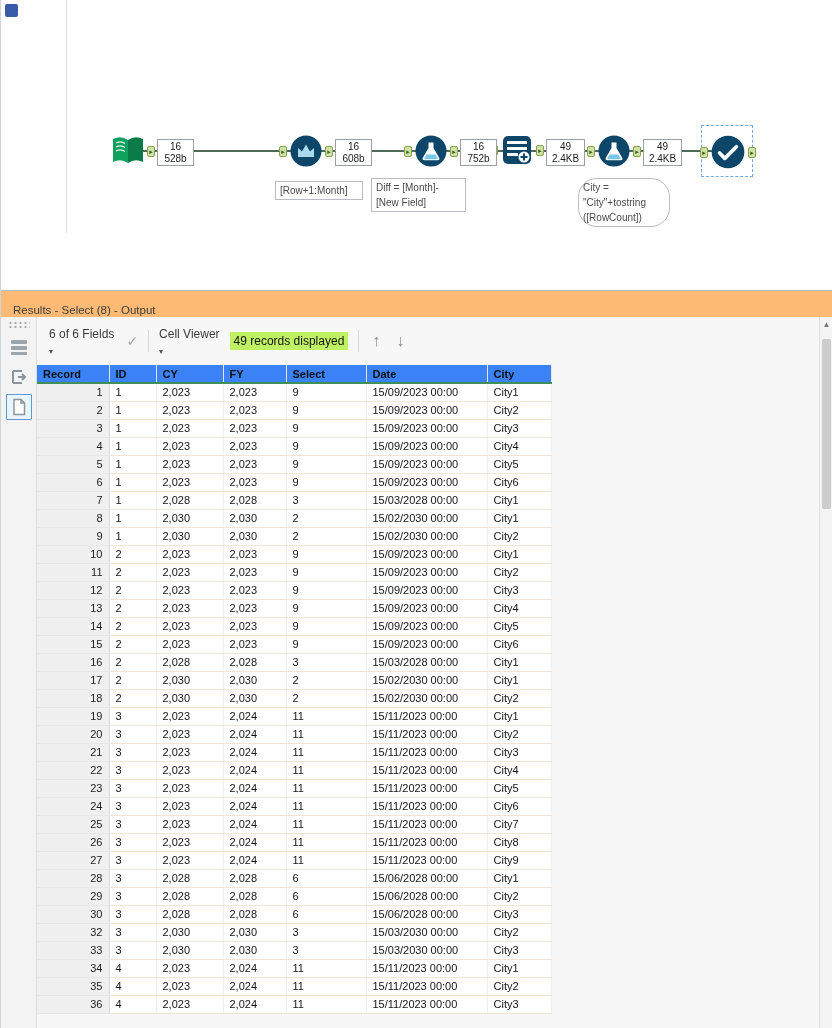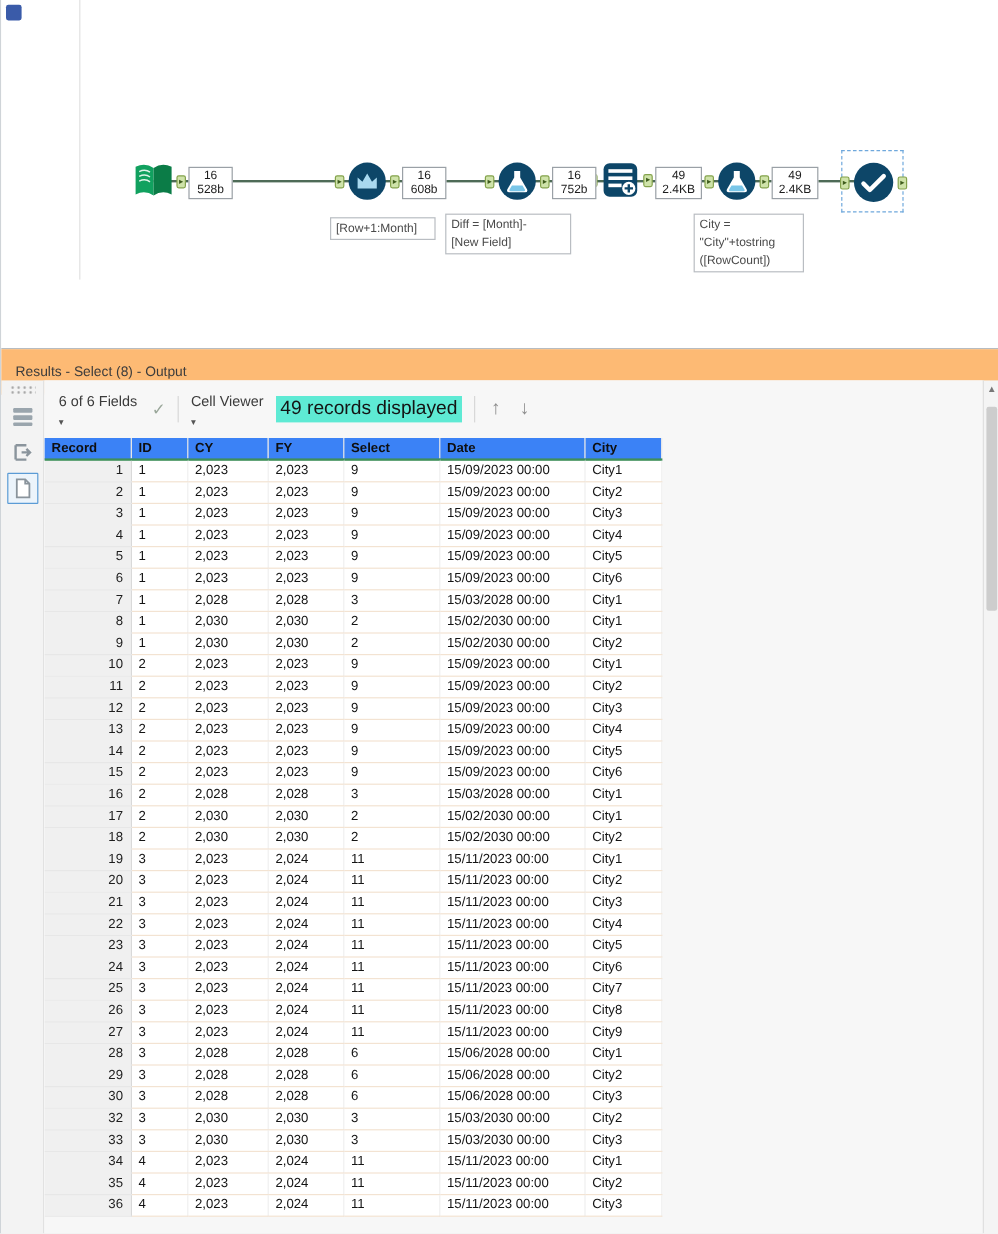--- a/index.html
+++ b/index.html
@@ -68,21 +68,21 @@
 
   .main { flex:1; display:flex; flex-direction:column; background:#f7f7f7; min-width:0; }
   .toolbar {
     height:48px; flex:none; display:flex; align-items:center; gap:10px;
     padding-left:12px; font-size:12px; color:#3a3a3a; background:#f7f7f7;
   }
   .dd { display:flex; align-items:flex-start; gap:6px; cursor:default;flex-direction:column; }
   .caret { font-size:8px; color:#555; }
   .check-glyph { font-size:14px; color:#9aa79a; margin-left:2px; }
   .tsep { width:1px; height:22px; background:#d8d8d8; }
-  .records-badge { background:#5eead4; color:#141414; padding:2px 4px; font-size:16px; }
+  .records-badge { background:#bef264; color:#141414; padding:2px 4px; font-size:12px; }
   .arrow-btn { font-size:16px; color:#8c8c8c; line-height:16px; padding:0 3px; }
 
   .table-wrap { flex:1; overflow:hidden; background:#f7f7f7; }
   table { border-collapse:collapse; table-layout:fixed; background:#ffffff; }
   th {
     font-size:11px; font-weight:bold; color:#0f0f0f; text-align:left;
     padding:2px 6px; height:18px; background:#3b82f6;
     border-right:1px solid #e6e6e6; border-bottom:2px solid #3f8f5a; white-space:nowrap;
   }
   td {
@@ -144,21 +144,21 @@
         <path d="M15.5 9.5 h5 v5.5 l5.7 9.8 q1 2.4 -1.7 2.4 h-13 q-2.7 0 -1.7 -2.4 l5.7 -9.8 Z" fill="#ffffff"></path>
         <path d="M13.6 21.5 h8.8 l2.1 3.6 q0.5 1.2 -0.9 1.2 h-11.2 q-1.4 0 -0.9 -1.2 Z" fill="#79c6e8"></path>
       </svg>
       <span class="anchor in">▸</span>
       <span class="anchor out">▸</span>
     </div>
     <div class="ann" style="left:459px; top:139px;">
       <div>16</div>
       <div>752b</div>
     </div>
-    <div class="comment" style="left:370px; top:178px; width:105px;">Diff = [Month]-
+    <div class="comment" style="left:370px; top:178px; width:95px;">Diff = [Month]-
 [New Field]</div>
 
     <div class="tool" style="left:498px; top:132px;">
       <svg viewBox="0 0 36 36">
         <rect x="4" y="4" width="28" height="28" rx="5" fill="#0d4668"></rect>
         <rect x="8" y="9" width="20" height="3" fill="#ffffff"></rect>
         <rect x="8" y="15" width="20" height="3" fill="#ffffff"></rect>
         <rect x="8" y="21" width="11" height="3" fill="#ffffff"></rect>
         <circle cx="25" cy="25" r="5.5" fill="#ffffff"></circle>
         <path d="M25 21.5 v7 M21.5 25 h7" stroke="#0d4668" stroke-width="2"></path>
@@ -177,21 +177,21 @@
         <path d="M15.5 9.5 h5 v5.5 l5.7 9.8 q1 2.4 -1.7 2.4 h-13 q-2.7 0 -1.7 -2.4 l5.7 -9.8 Z" fill="#ffffff"></path>
         <path d="M13.6 21.5 h8.8 l2.1 3.6 q0.5 1.2 -0.9 1.2 h-11.2 q-1.4 0 -0.9 -1.2 Z" fill="#79c6e8"></path>
       </svg>
       <span class="anchor in">▸</span>
       <span class="anchor out">▸</span>
     </div>
     <div class="ann wide" style="left:642px; top:139px;">
       <div>49</div>
       <div>2.4KB</div>
     </div>
-    <div class="comment" style="left:577px; top:178px; width:92px;">City =
+    <div class="comment" style="left:577px; top:178px; width:92px;border-radius:19px;">City =
 "City"+tostring
 ([RowCount])</div>
 
     <div class="select-box">
       <div class="tool">
         <svg viewBox="0 0 36 36">
           <circle cx="18" cy="18" r="15.5" fill="#0d4668"></circle>
           <path d="M10 19 l5 5 L26 13" stroke="#ffffff" stroke-width="3.5" fill="none" stroke-linecap="round" stroke-linejoin="round"></path>
         </svg>
         <span class="anchor in">▸</span>

